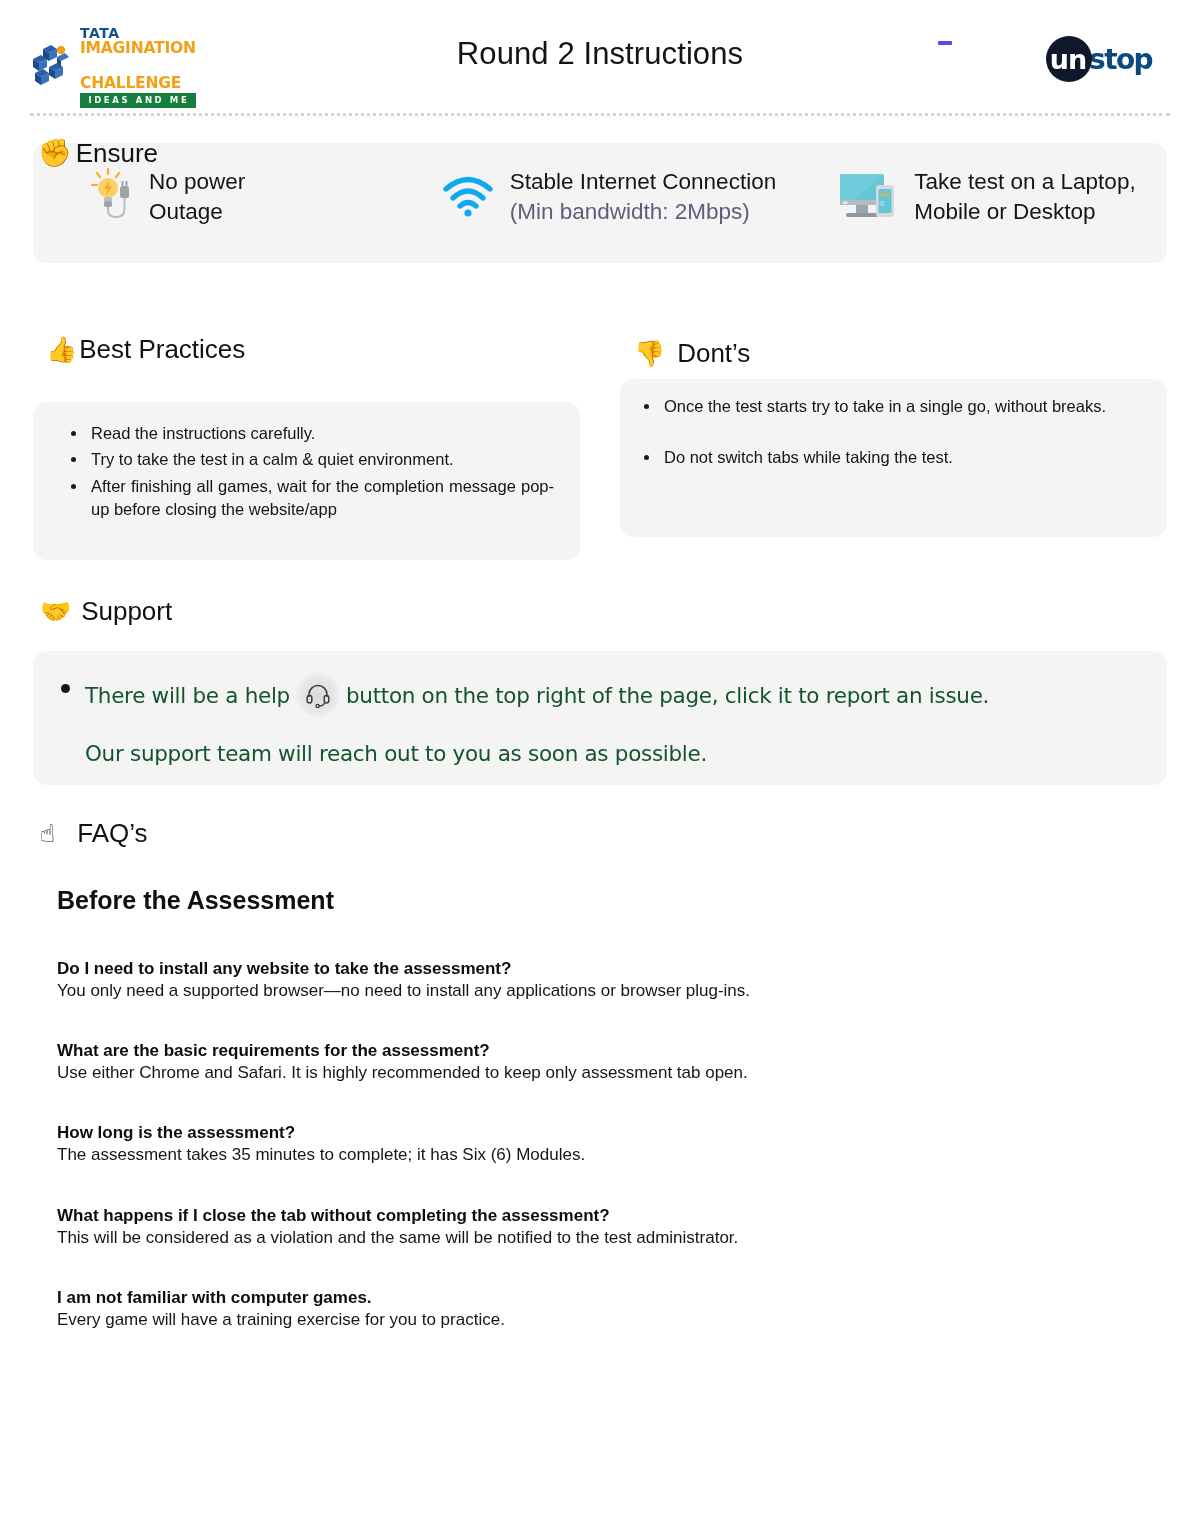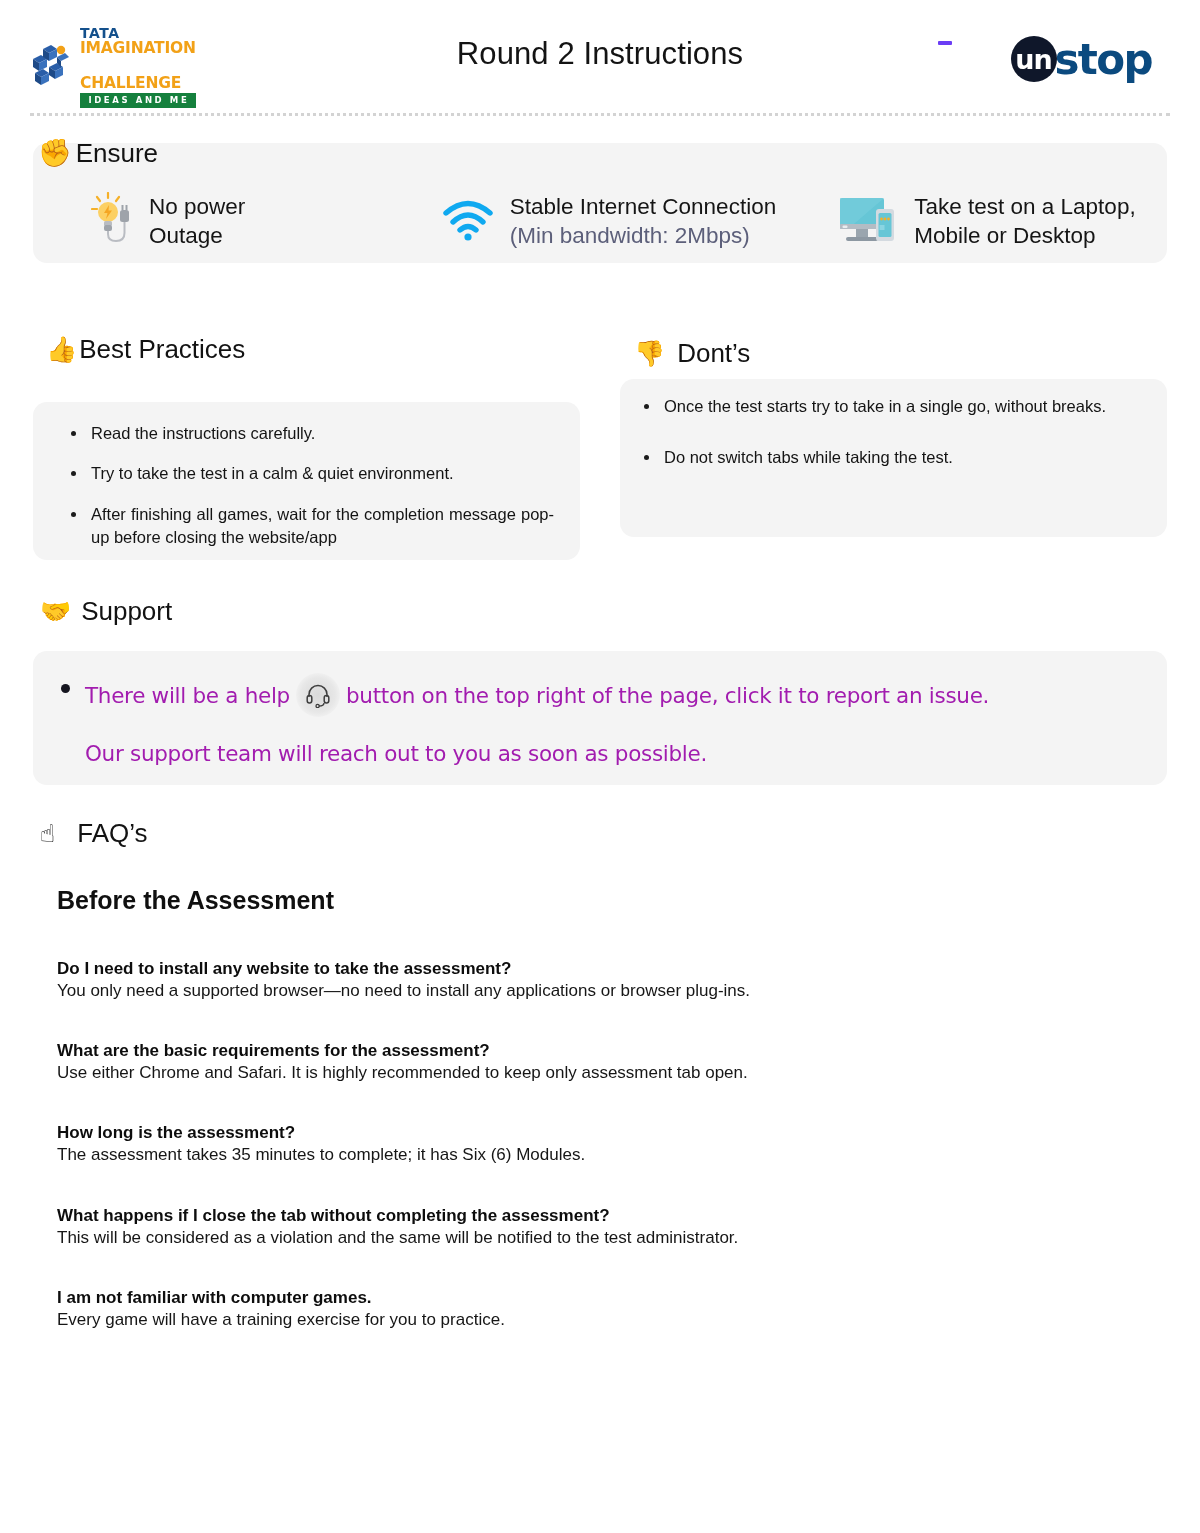--- a/index.html
+++ b/index.html
@@ -98,21 +98,21 @@
     font-size: 27px;
     font-weight: bold;
     font-family: "DejaVu Sans", sans-serif;
     letter-spacing: -1px;
     padding-right: 2px;
     position: relative;
     z-index: 2;
   }
   .unstop-word {
     color: #0b4a7f;
-    font-size: 42px;
+    font-size: 28px;
     font-weight: bold;
     font-family: "DejaVu Sans", sans-serif;
     letter-spacing: -1.6px;
     margin-left: -3px;
   }
   .divider-dotted {
     position: absolute;
     left: 30px; right: 30px;
     top: 113px;
     border-top: 3px dotted #d3d3d3;
@@ -128,21 +128,21 @@
   .ensure-wrap { position: absolute; left: 33px; top: 143px; width: 1134px; height: 120px; }
   .ensure-title {
     position: absolute; left: 5px; top: -6px;
     display: flex; align-items: center; gap: 4px;
     font-size: 26px; color: #131313;
     z-index: 3;
   }
   .emoji { font-family: "DejaVu Sans", sans-serif; }
   .ensure-cols {
     position: absolute; inset: 0;
-    display: flex; align-items: flex-end;
+    display: flex; align-items: center;
     padding: 0 0 12px 0;
   }
   .ensure-item { display: flex; align-items: center; }
   .ensure-item.c1 { margin-left: 58px; width: 340px; }
   .ensure-item.c2 { margin-left: 10px; width: 400px; }
   .ensure-item.c3 { margin-left: 0px; width: 330px; }
   .ensure-text { font-size: 22.5px; color: #151515; line-height: 1.32; }
   .ensure-text .sub { color: #5c5f7a; }
 
   .icon-bulb { width: 54px; height: 58px; flex:none; margin-right: 4px; }
@@ -164,39 +164,39 @@
   .bp-box ul.bullets { padding: 20px 26px 0 30px; }
   .dn-box ul.bullets { padding: 16px 20px 0 16px; }
   ul.bullets li {
     position: relative;
     padding-left: 28px;
     font-size: 16.5px;
     line-height: 1.42;
     color: #141414;
     text-align: justify;
   }
-  ul.bullets li + li { margin-top: 17px; }
+  ul.bullets li + li { margin-top: 3px; }
   .dn-box ul.bullets li + li { margin-top: 28px; }
   ul.bullets li::before {
     content: "";
     position: absolute;
     left: 8px; top: 9px;
     width: 5px; height: 5px;
     border-radius: 50%;
     background: #1b1b1b;
   }
   .nowrapjust { text-align: left; }
 
   
   .sup-head { position: absolute; left: 40px; top: 596px; gap: 10px; }
   .sup-box { position: absolute; left: 33px; top: 651px; width: 1134px; height: 134px; }
   .sup-line {
     position: relative;
     font-size: 21.5px;
-    color: #a21caf;
+    color: #14532d;
     font-family: "DejaVu Sans", sans-serif;
     letter-spacing: -0.3px;
   }
   .sup-line1 { padding: 22px 0 0 52px; display: flex; align-items: center; }
   .sup-line1::before {
     content: "";
     position: absolute;
     left: 28px; top: 33px;
     width: 9px; height: 9px; border-radius: 50%;
     background: #15151f;

